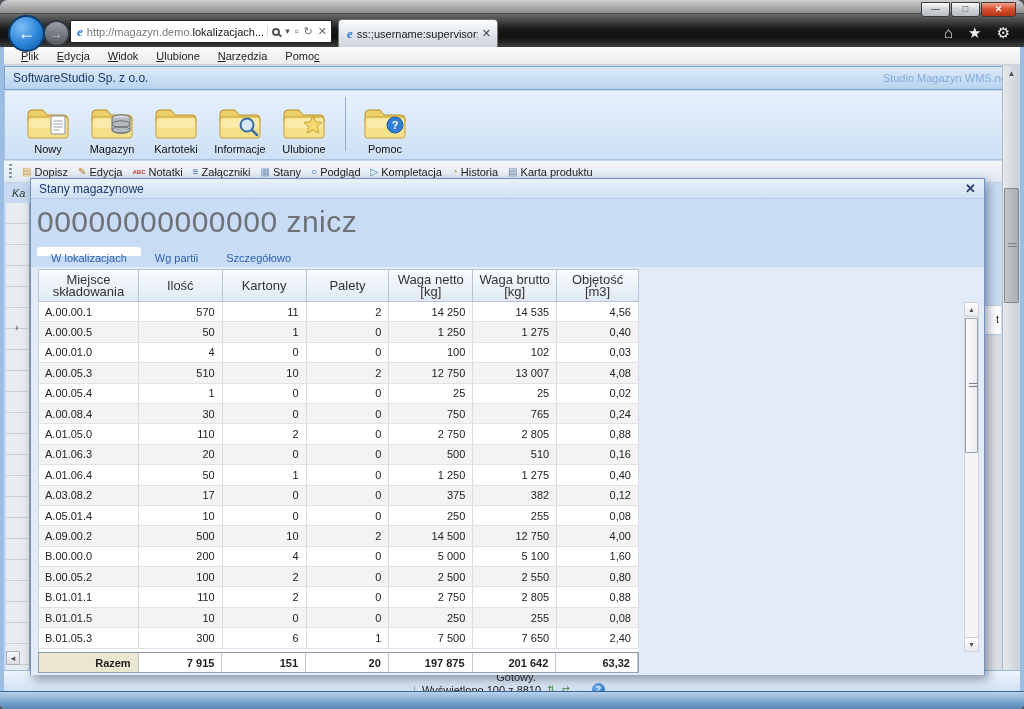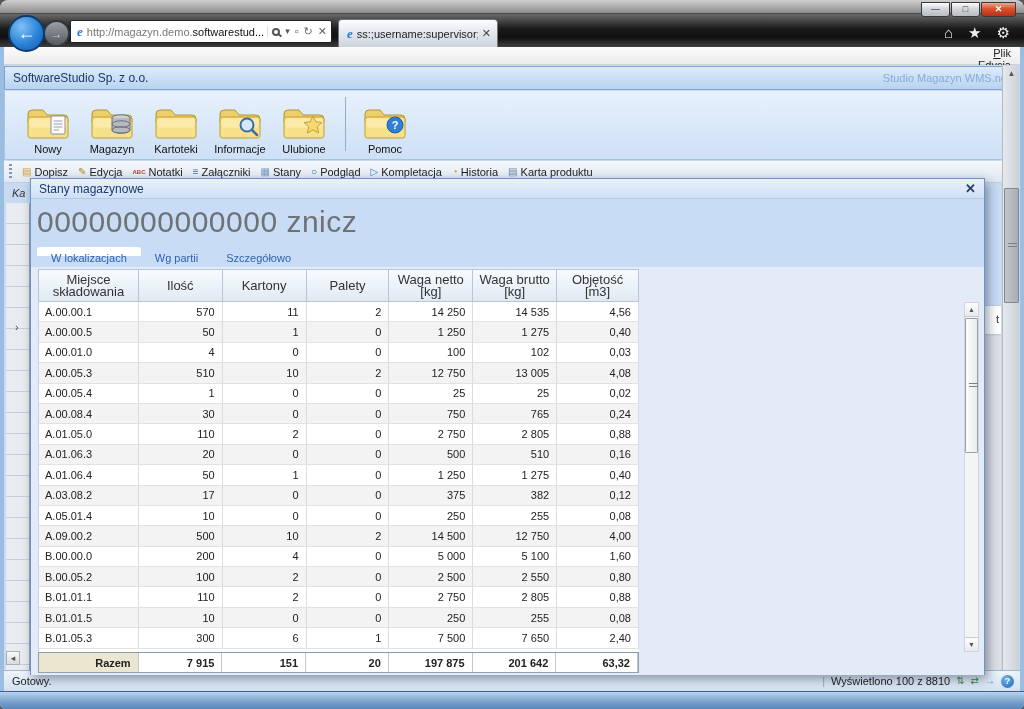--- a/index.html
+++ b/index.html
@@ -48,21 +48,21 @@
     border-radius:4px 4px 0 0; display:flex; align-items:center; padding:0 6px; z-index:2; }
   .tab-title { font-size:11px; color:#222; flex:1; white-space:nowrap; overflow:hidden; }
   .tab-close { font-size:11px; color:#444; margin-left:4px; }
 
   .chrome-right { position:absolute; right:14px; top:25px; display:flex; gap:15px; align-items:center; }
   .chrome-right span, .chrome-right svg { color:#ececec; font-size:15px; line-height:1; }
 
   
   .menubar { position:absolute; left:4px; top:47px; width:1016px; height:18px;
     background:linear-gradient(#fbfbfb,#ececec); border-bottom:1px solid #d2d2d2;
-    display:flex; align-items:flex-end; padding-left:8px;flex-direction:column; }
+    display:flex; align-items:center; padding-left:8px; }
   .menu-item { font-size:11px; color:#222; padding:0 9px; }
   .menu-item .u { text-decoration:underline; }
 
   
   .page { position:absolute; left:4px; top:65px; width:1016px; height:626px; background:#c7daf2; overflow:hidden; }
 
   .app-header { position:absolute; left:0; top:1px; width:1015px; height:24px;
     border:1px solid #7fa4ce; background:linear-gradient(#dcebfb,#b9d3ee);
     display:flex; align-items:center; justify-content:space-between; padding:0 8px; }
   .company { font-size:12px; color:#1b3a66; }
@@ -119,21 +119,21 @@
   .ps-arrow { position:absolute; left:0; width:17px; height:15px; font-size:8px; color:#555;
     text-align:center; line-height:15px; }
   .ps-thumb { position:absolute; left:1px; top:122px; width:15px; height:115px;
     background:linear-gradient(90deg,#c3c7cc,#a8adb3); border:1px solid #82878e; border-radius:1px; }
   .grip { position:absolute; left:3px; top:50%; width:9px; height:6px; margin-top:-3px;
     background:repeating-linear-gradient(#7d8289 0 1px, transparent 1px 3px); }
 
   
   .status-bar { position:absolute; left:0; top:605px; width:1016px; height:21px;
     background:linear-gradient(#edf4fb,#d2e1f2); border-top:1px solid #9fb8d6;
-    display:flex; align-items:center; font-size:11px; color:#222; }
+    display:flex; align-items:center; font-size:11px; color:#222;flex-direction:column; }
   .status-left { padding-left:8px; flex:1; }
   .status-right { display:flex; align-items:center; gap:6px; padding-right:6px; }
   .sr-sep { color:#9ab; }
   .s-ico { font-size:10px; line-height:1; }
   .s-green { color:#3a8a3a; }
   .s-blue { color:#4a7ab0; }
   .help-circle { width:13px; height:13px; border-radius:50%; background:radial-gradient(circle at 35% 30%,#6fb0ef,#1f66b8);
     color:#fff; font-size:9px; font-weight:bold; text-align:center; line-height:13px; }
 
   .win-bottom { position:absolute; left:0; top:691px; width:1024px; height:18px;
@@ -201,21 +201,21 @@
 
   <div class="back-btn">
       <span>←</span>
     </div>
   <div class="fwd-btn">
       <span>→</span>
     </div>
 
   <div class="addr">
     <span class="ie-e">e</span>
-    <span class="url"><span class="pre">http://magazyn.demo.</span><span class="dom">softwarestud...</span></span>
+    <span class="url"><span class="pre">http://magazyn.demo.</span><span class="dom">lokalizacjach...</span></span>
     <span class="addr-icons">
       <span class="lens"></span>
       <span class="tiny">▾</span>
       <span class="addr-grey">▫</span>
       <span class="addr-grey">↻</span>
       <span class="addr-grey">✕</span>
     </span>
   </div>
 
   <div class="tab">
@@ -570,21 +570,21 @@
               <span class="g-cell c5">102</span>
               <span class="g-cell c6">0,03</span>
             </div>
 
             <div class="g-row">
               <span class="g-cell c0">A.00.05.3</span>
               <span class="g-cell c1">510</span>
               <span class="g-cell c2">10</span>
               <span class="g-cell c3">2</span>
               <span class="g-cell c4">12 750</span>
-              <span class="g-cell c5">13 005</span>
+              <span class="g-cell c5">13 007</span>
               <span class="g-cell c6">4,08</span>
             </div>
 
             <div class="g-row">
               <span class="g-cell c0">A.00.05.4</span>
               <span class="g-cell c1">1</span>
               <span class="g-cell c2">0</span>
               <span class="g-cell c3">0</span>
               <span class="g-cell c4">25</span>
               <span class="g-cell c5">25</span>

